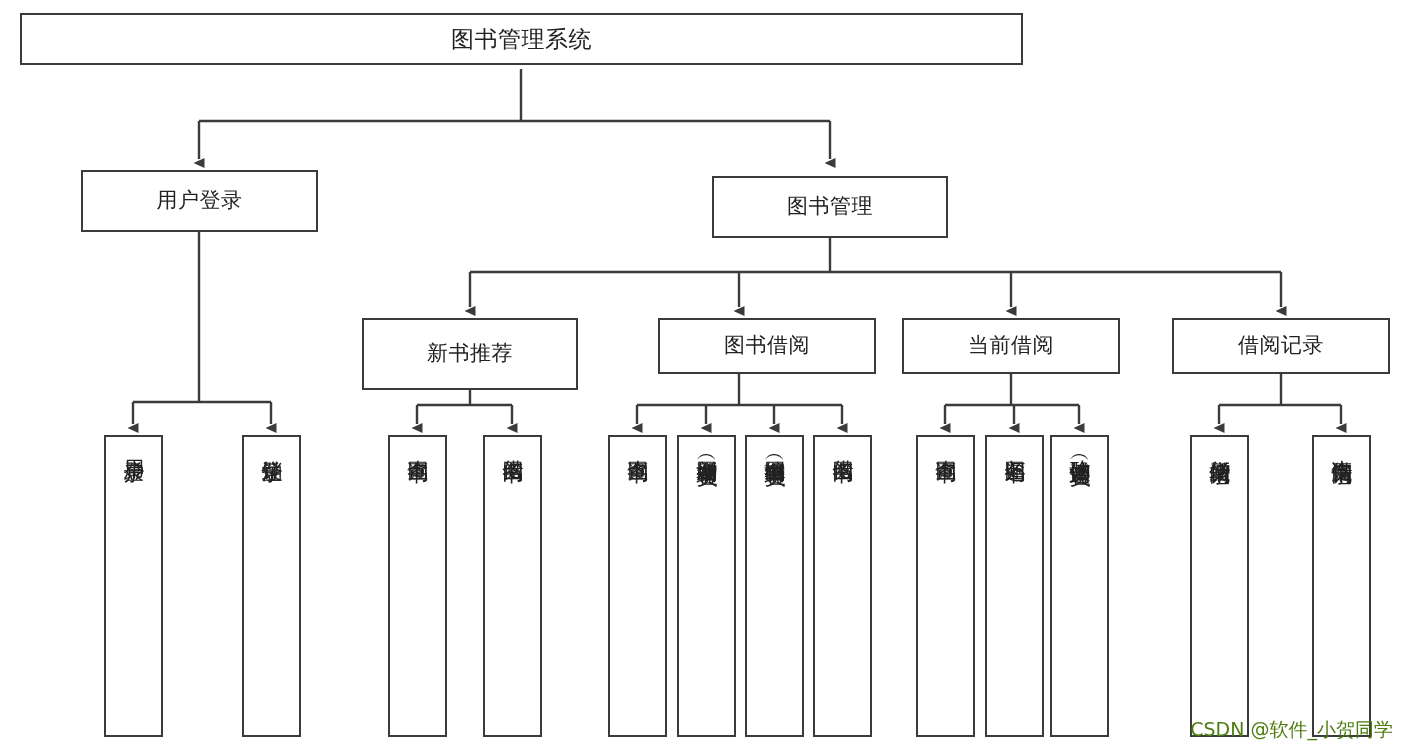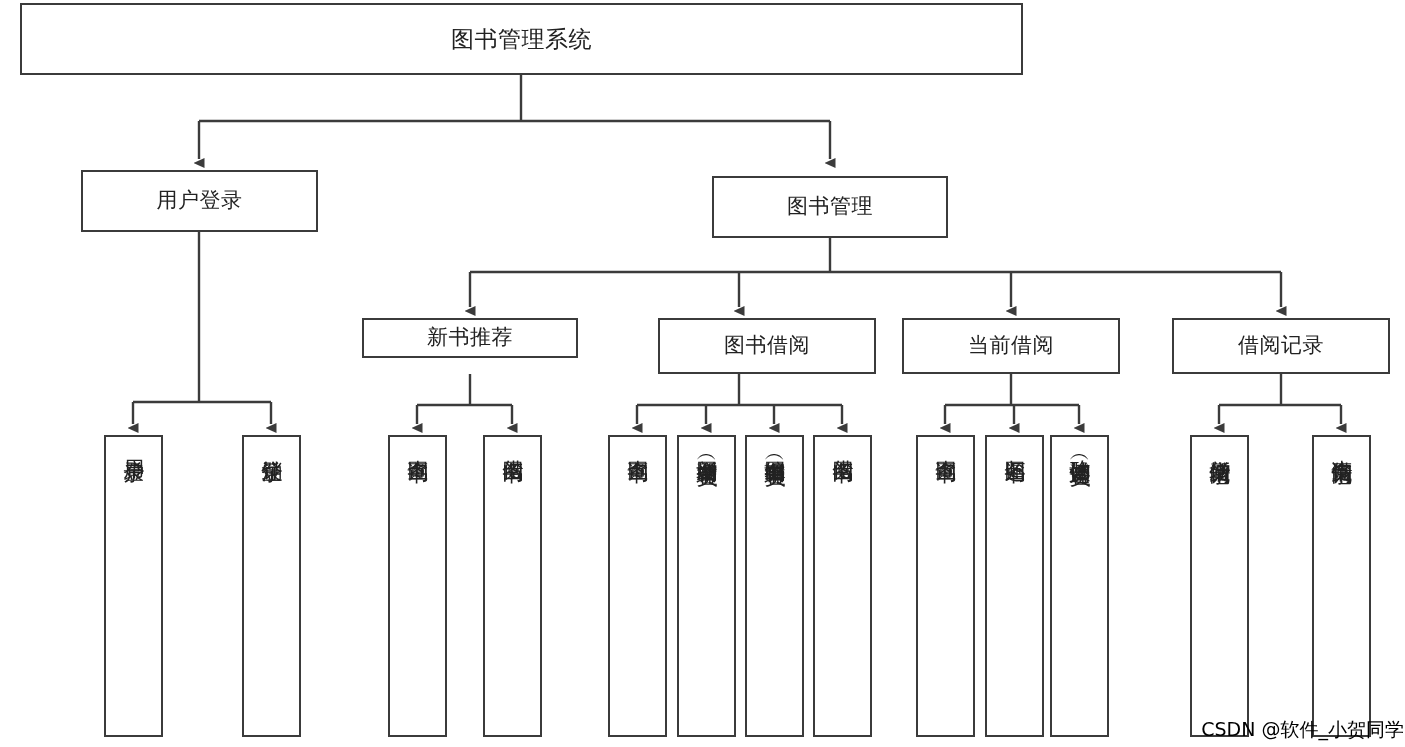--- a/index.html
+++ b/index.html
@@ -59,24 +59,24 @@
     writing-mode: vertical-rl;
     text-orientation: upright;
     font-size: 21px;
     line-height: 1.18;
     letter-spacing: 1px;
     white-space: nowrap;
   }
   
   #watermark {
     position: absolute;
-    right: 1px;
+    right: 12px;
     bottom: 4px;
     font-size: 19px;
-    color: #000000;
+    color: #4d7c0f;
     white-space: nowrap;
     user-select: none;
   }
 </style>
 </head>
 <body>
 
 <div id="canvas">
 
   <svg id="wires" viewBox="0 0 1405 747" width="1405" height="747" xmlns="http://www.w3.org/2000/svg">
@@ -122,32 +122,32 @@
       <path d="M1014,405 L1014,424" marker-end="url(#arrow)"></path>
       <path d="M1079,405 L1079,424" marker-end="url(#arrow)"></path>
 
       <path d="M1281,374 L1281,405"></path>
       <path d="M1219,405 L1341,405"></path>
       <path d="M1219,405 L1219,424" marker-end="url(#arrow)"></path>
       <path d="M1341,405 L1341,424" marker-end="url(#arrow)"></path>
     </g>
   </svg>
 
-  <div class="node root" style="left: 20px; top: 3px; width: 1003px; height: 72px;">
+  <div class="node root" style="left: 20px; top: 13px; width: 1003px; height: 52px;">
     <span class="label">图书管理系统</span>
   </div>
 
   <div class="node level2" style="left: 81px; top: 170px; width: 237px; height: 62px;">
     <span class="label">用户登录</span>
   </div>
   <div class="node level2" style="left: 712px; top: 176px; width: 236px; height: 62px;">
     <span class="label">图书管理</span>
   </div>
 
-  <div class="node level3" style="left: 362px; top: 318px; width: 216px; height: 40px;">
+  <div class="node level3" style="left: 362px; top: 318px; width: 216px; height: 72px;">
     <span class="label">新书推荐</span>
   </div>
   <div class="node level3" style="left: 630px; top: 318px; width: 218px; height: 56px; margin-left: 28px;">
     <span class="label">图书借阅</span>
   </div>
   <div class="node level3" style="left: 1172px; top: 318px; width: 218px; height: 56px;">
     <span class="label">借阅记录</span>
   </div>
   <div class="node level3" style="left: 902px; top: 318px; width: 218px; height: 56px;">
     <span class="label">当前借阅</span>

